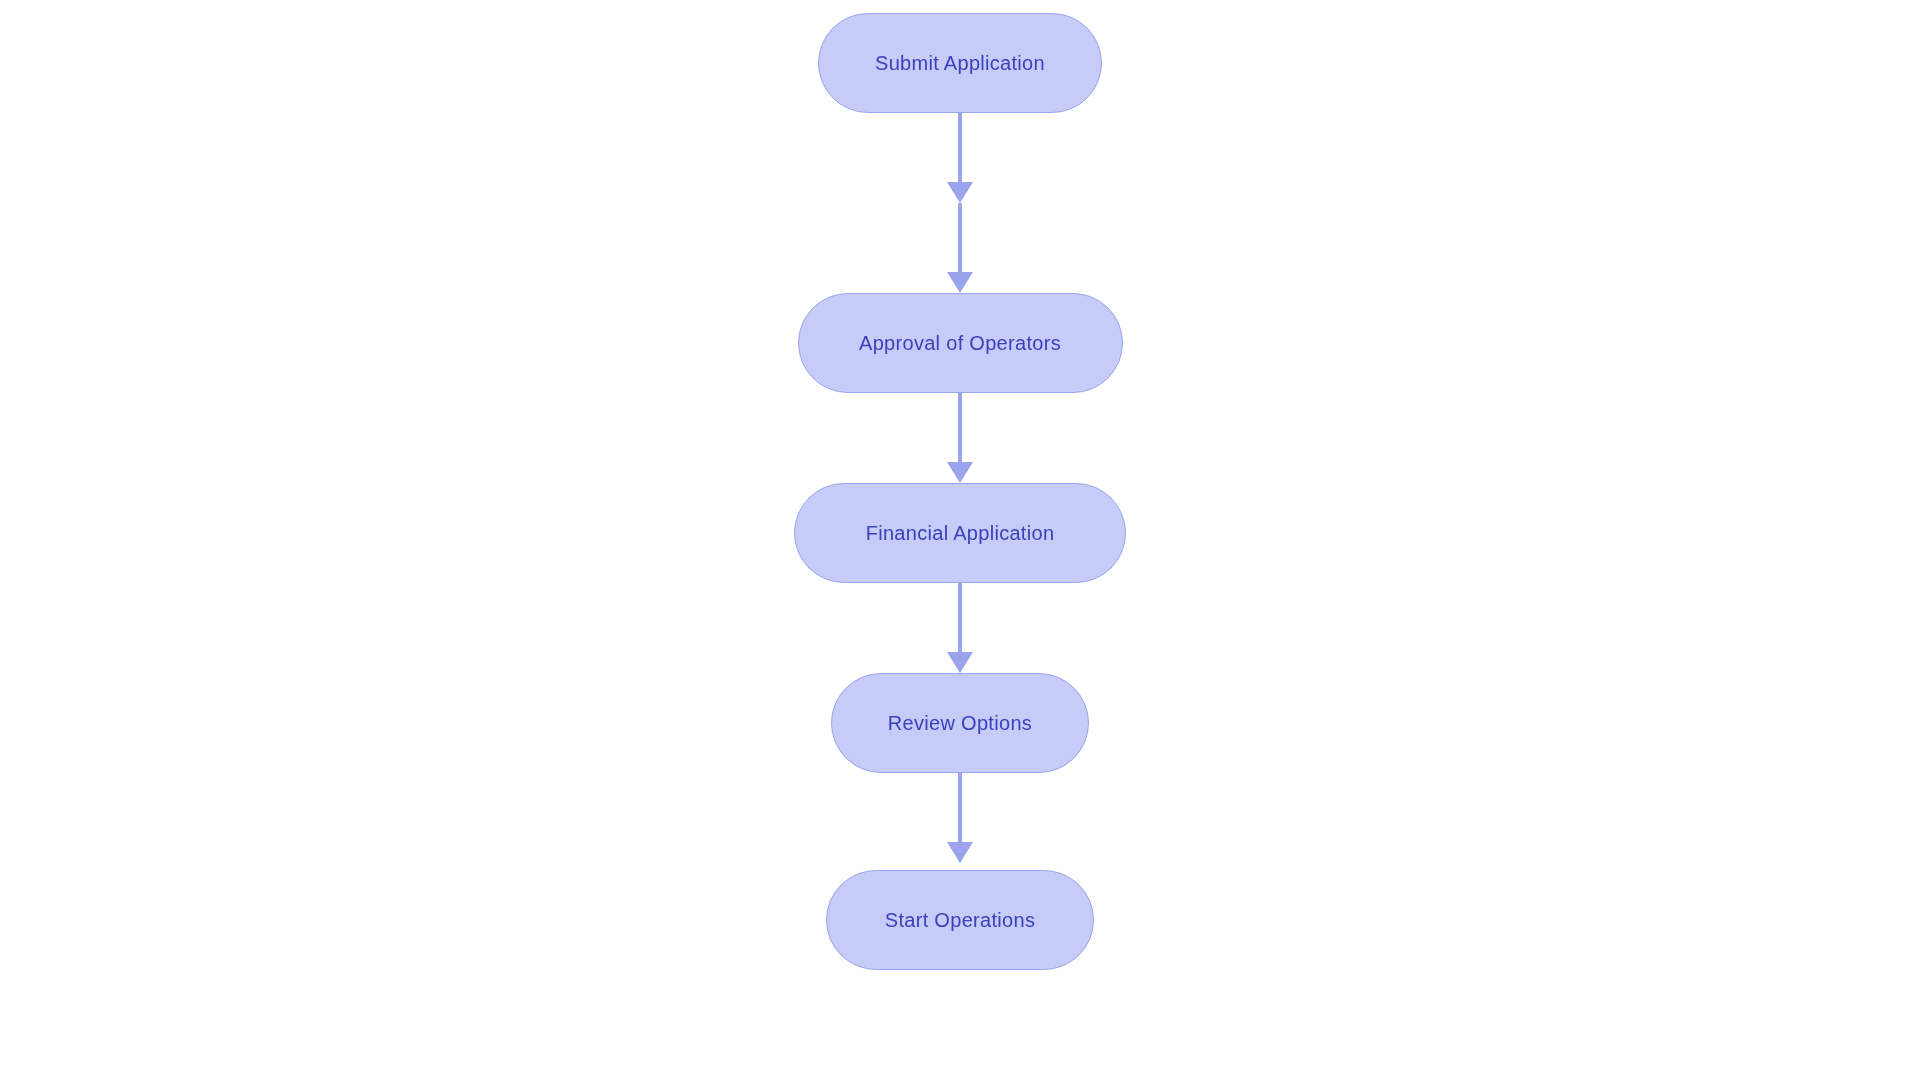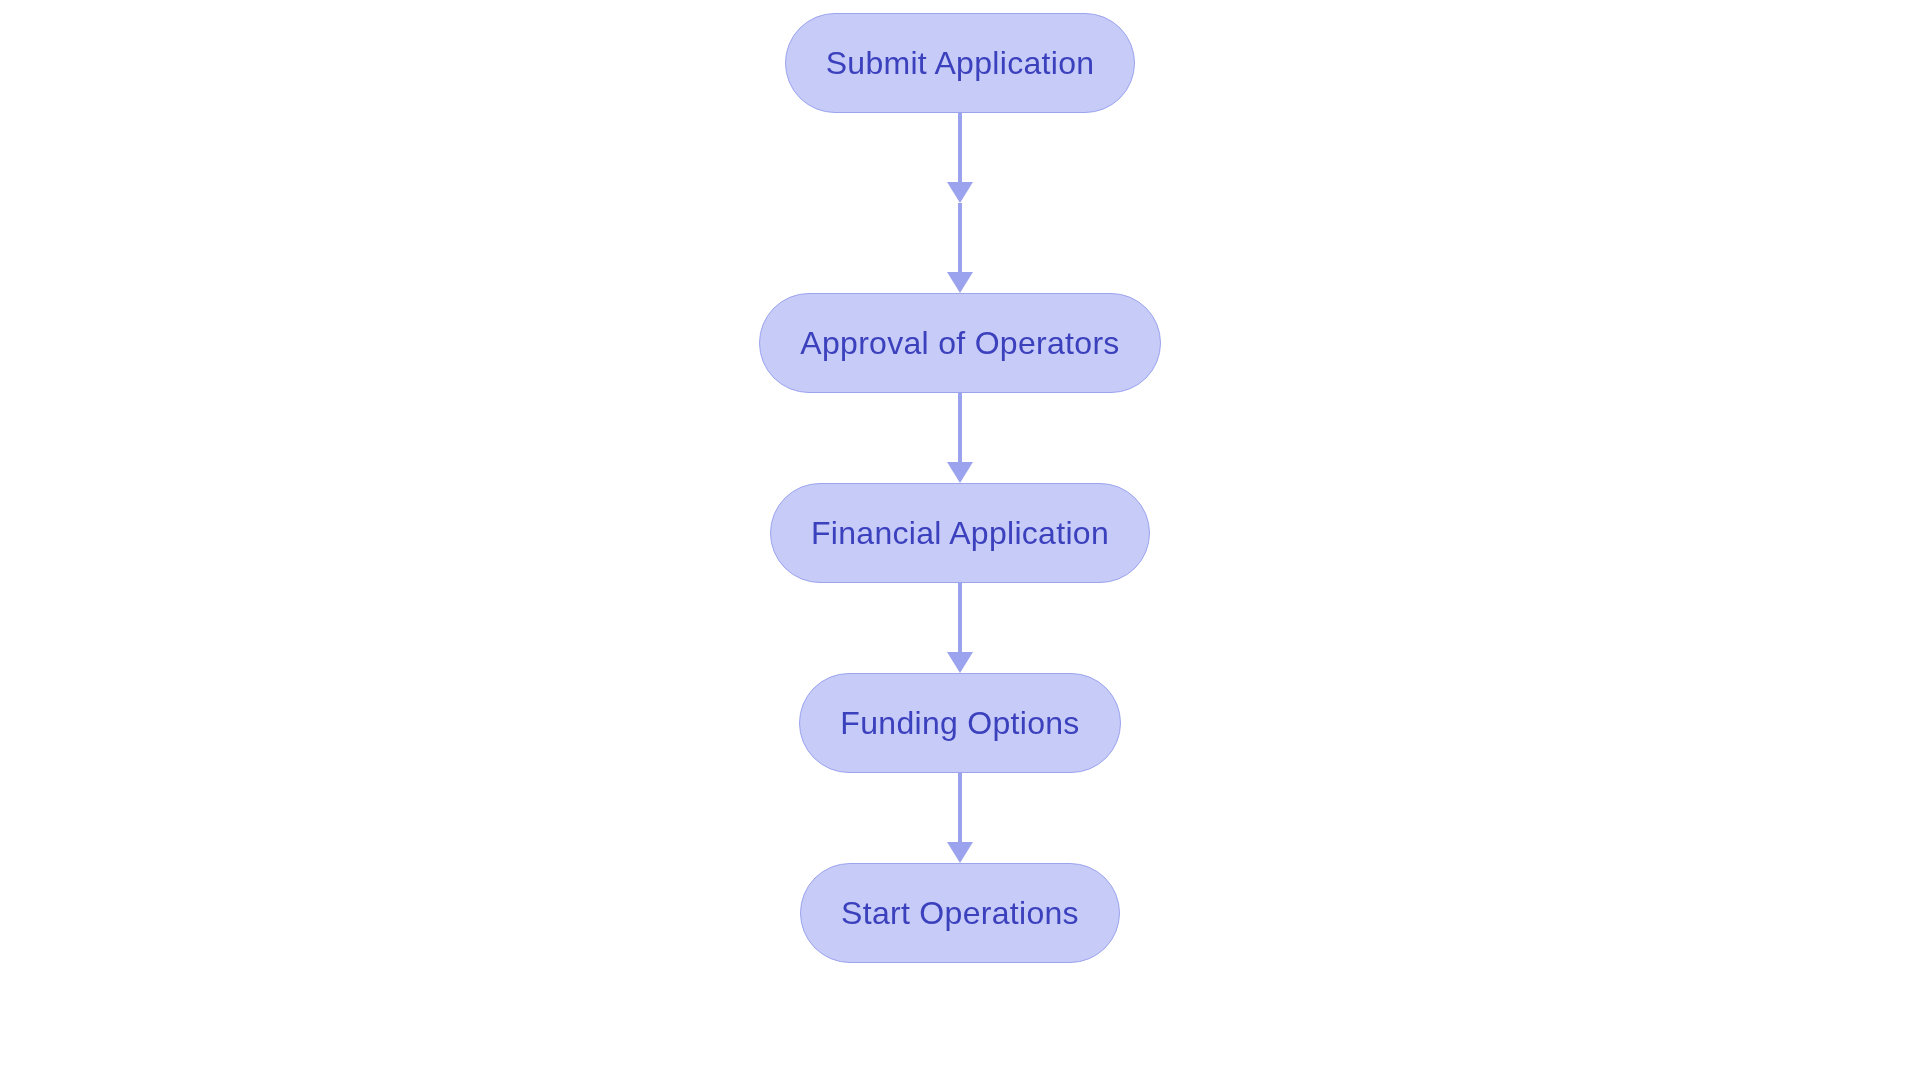--- a/index.html
+++ b/index.html
@@ -31,32 +31,32 @@
     background: #c7cbf8;
     border: 1.5px solid #9ca4ee;
     display: flex;
     align-items: center;
     justify-content: center;
     padding: 0 40px;
     flex: 0 0 auto;
   }
   .node-label {
     color: #3b40bd;
-    font-size: 32px;
+    font-size: 20px;
     font-weight: 400;
     letter-spacing: 0.3px;
     white-space: nowrap;
   }
   
   .n1 { min-width: 284px; }
   .n2 { min-width: 287px; }
   .n3 { min-width: 325px; }
   .n4 { min-width: 332px; }
   .n5 { min-width: 258px; }
-  .n6 { min-width: 268px; }
+  .n6 { min-width: 268px; margin-top: 7px; }
   .arrow {
     height: 90px;
     display: flex;
     flex-direction: column;
     align-items: center;
     flex: 0 0 auto;
   }
   .arrow-line {
     width: 4px;
     flex: 1 1 auto;
@@ -104,21 +104,21 @@
     <div class="node n4">
       <span class="node-label">Financial Application</span>
     </div>
 
     <div class="arrow">
       <div class="arrow-line"></div>
       <div class="arrow-head"></div>
     </div>
 
     <div class="node n5">
-      <span class="node-label">Funding Options</span>
+      <span class="node-label">Review Options</span>
     </div>
 
     <div class="arrow">
       <div class="arrow-line"></div>
       <div class="arrow-head"></div>
     </div>
 
     <div class="node n6">
       <span class="node-label">Start Operations</span>
     </div>

